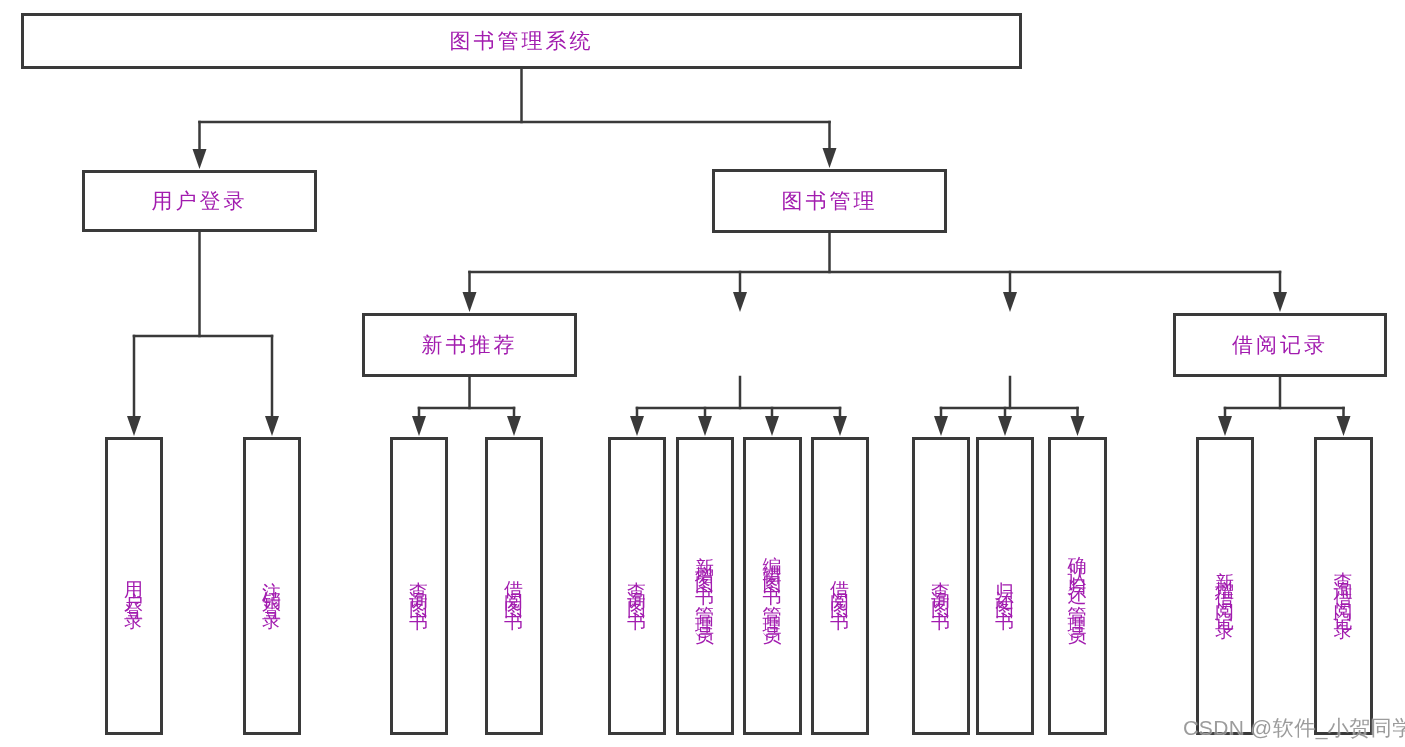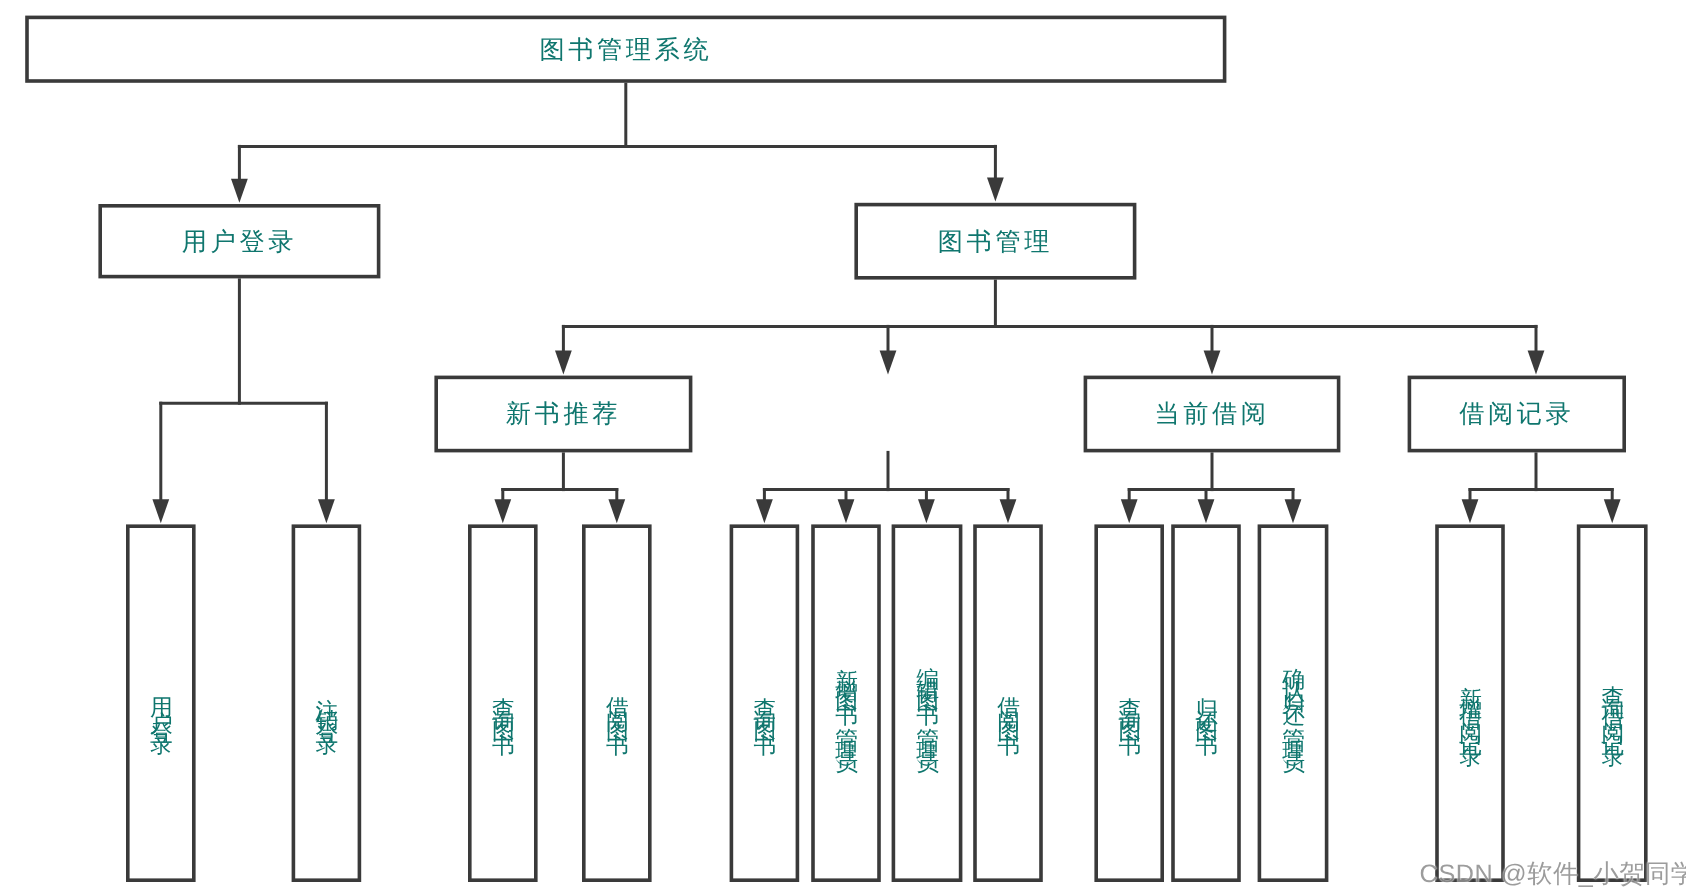--- a/index.html
+++ b/index.html
@@ -20,21 +20,21 @@
     z-index: 0;
   }
   .box {
     position: absolute;
     box-sizing: border-box;
     border: 3px solid #3a3a3a;
     background: #ffffff;
     display: flex;
     align-items: center;
     justify-content: center;
-    color: #0f766e;
+    color: #a21caf;
     z-index: 1;
   }
   .box.h {
     font-size: 21px;
     letter-spacing: 3px;
     white-space: nowrap;
   }
   .box.v {
     writing-mode: vertical-rl;
     text-orientation: mixed;
@@ -124,22 +124,21 @@
       <polygon points="1336.5,416 1350.5,416 1343.5,436"></polygon>
     </g>
   </svg>
 
   <div class="box h" style="left:21px; top:13px; width:1001px; height:56px">图书管理系统</div>
 
   <div class="box h" style="left:82px; top:170px; width:235px; height:62px">用户登录</div>
   <div class="box h" style="left:712px; top:169px; width:235px; height:64px">图书管理</div>
 
   <div class="box h" style="left:362px; top:313px; width:215px; height:64px">新书推荐</div>
-  <div class="box h" style="left:903px; top:313px; width:214px; height:64px">当前借阅</div>
-  <div class="box h" style="left:1173px; top:313px; width:182px; height:64px">借阅记录</div>
+  <div class="box h" style="left:1173px; top:313px; width:214px; height:64px">借阅记录</div>
 
   <div class="box v" style="left:105px; top:437px; width:58px; height:298px">用户登录</div>
   <div class="box v" style="left:243px; top:437px; width:58px; height:298px">注销登录</div>
 
   <div class="box v" style="left:390px; top:437px; width:58px; height:298px">查询图书</div>
   <div class="box v" style="left:485px; top:437px; width:58px; height:298px">借阅图书</div>
 
   <div class="box v" style="left:608px; top:437px; width:58px; height:298px">查询图书</div>
   <div class="box v" style="left:676px; top:437px; width:58px; height:298px">新增图书（管理员）</div>
   <div class="box v" style="left:743px; top:437px; width:59px; height:298px">编辑图书（管理员）</div>

